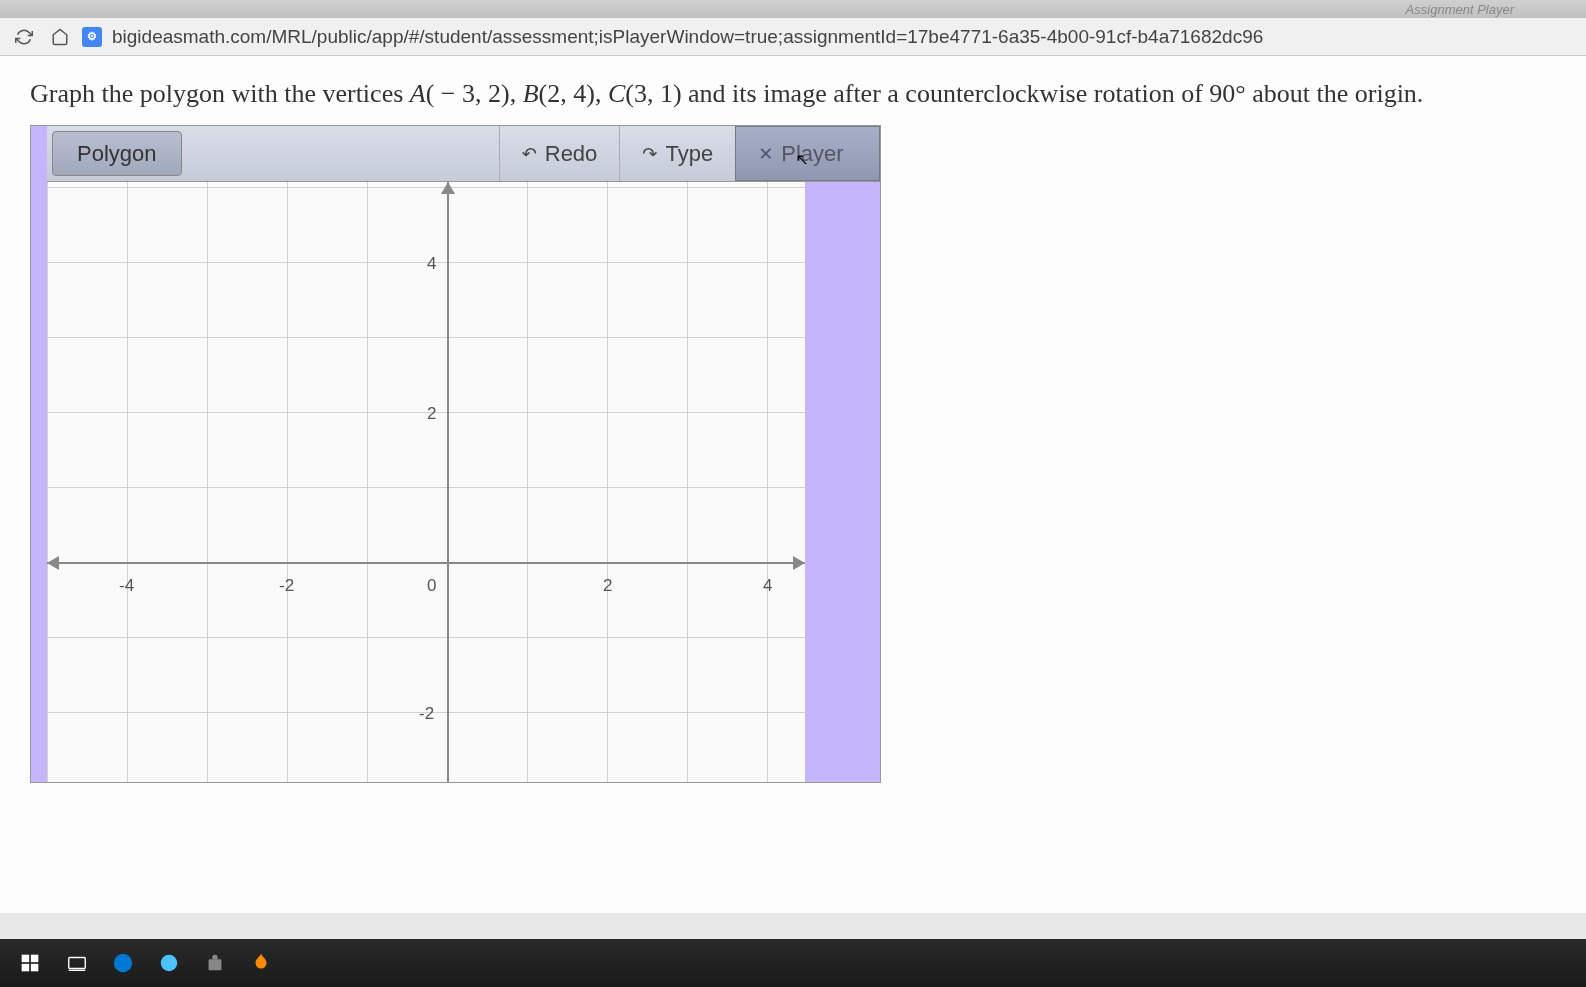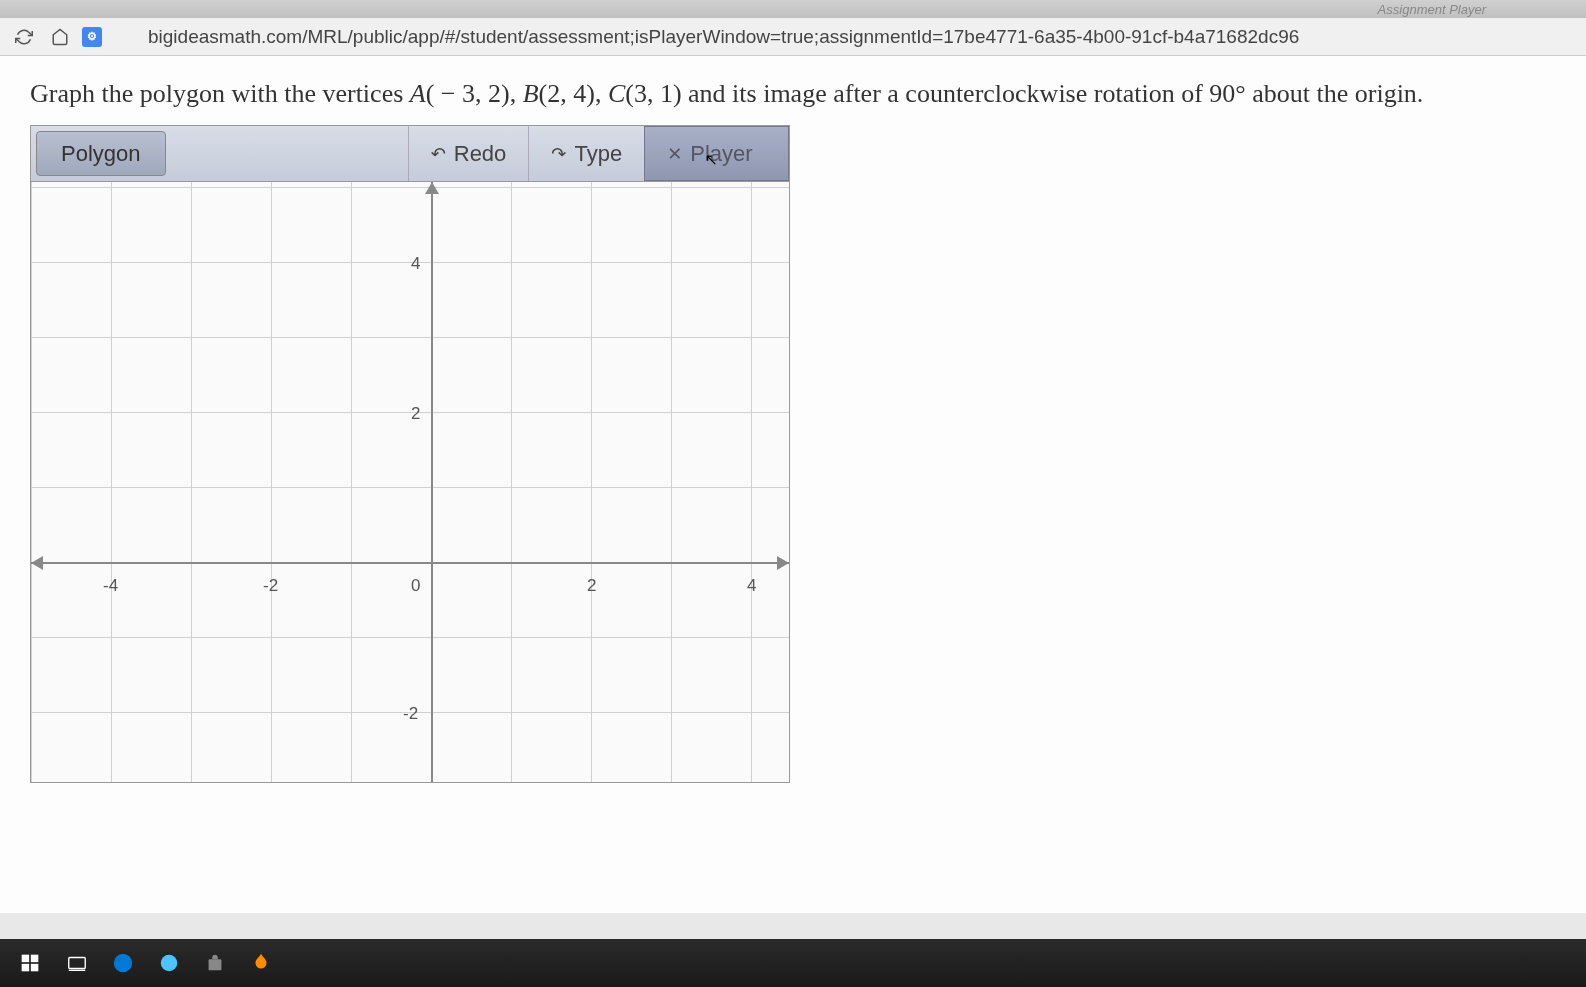--- a/index.html
+++ b/index.html
@@ -12,21 +12,21 @@
       position: relative;
     }
     
     
     .browser-top {
       height: 18px;
       background: linear-gradient(to bottom, #d0d0d0, #c0c0c0);
       display: flex;
       align-items: center;
       justify-content: flex-end;
-      padding-right: 100px;
+      padding-right: 72px;
     }
     .tab-label {
       color: #888;
       font-size: 13px;
       font-style: italic;
     }
     
     
     .address-row {
       height: 38px;
@@ -55,21 +55,20 @@
       align-items: center;
       justify-content: center;
       color: white;
       font-size: 11px;
       font-weight: bold;
     }
     .url-text {
       color: #444;
       font-size: 19px;
       font-family: Arial, sans-serif;
-      margin-left: 36px;
     }
     
     
     .content {
       background: #fdfdfd;
       padding: 18px 30px;
       height: calc(100% - 130px);
     }
     
     .question-text {
@@ -80,22 +79,23 @@
       font-family: "Times New Roman", serif;
     }
     .question-text .math {
       font-style: italic;
       font-family: "Times New Roman", serif;
     }
     
     
     .graph-widget {
       border: 1px solid #999;
-      width: 760px;
-      background: #0ea5e9;
+      width: 851px;
+      background: #c4b5fd;
+      padding-left: 16px;
     }
     
     .graph-toolbar {
       display: flex;
       height: 56px;
       background: linear-gradient(to bottom, #d8dde8, #c5cbd8);
       border-bottom: 1px solid #999;
     }
     
     .polygon-btn {

